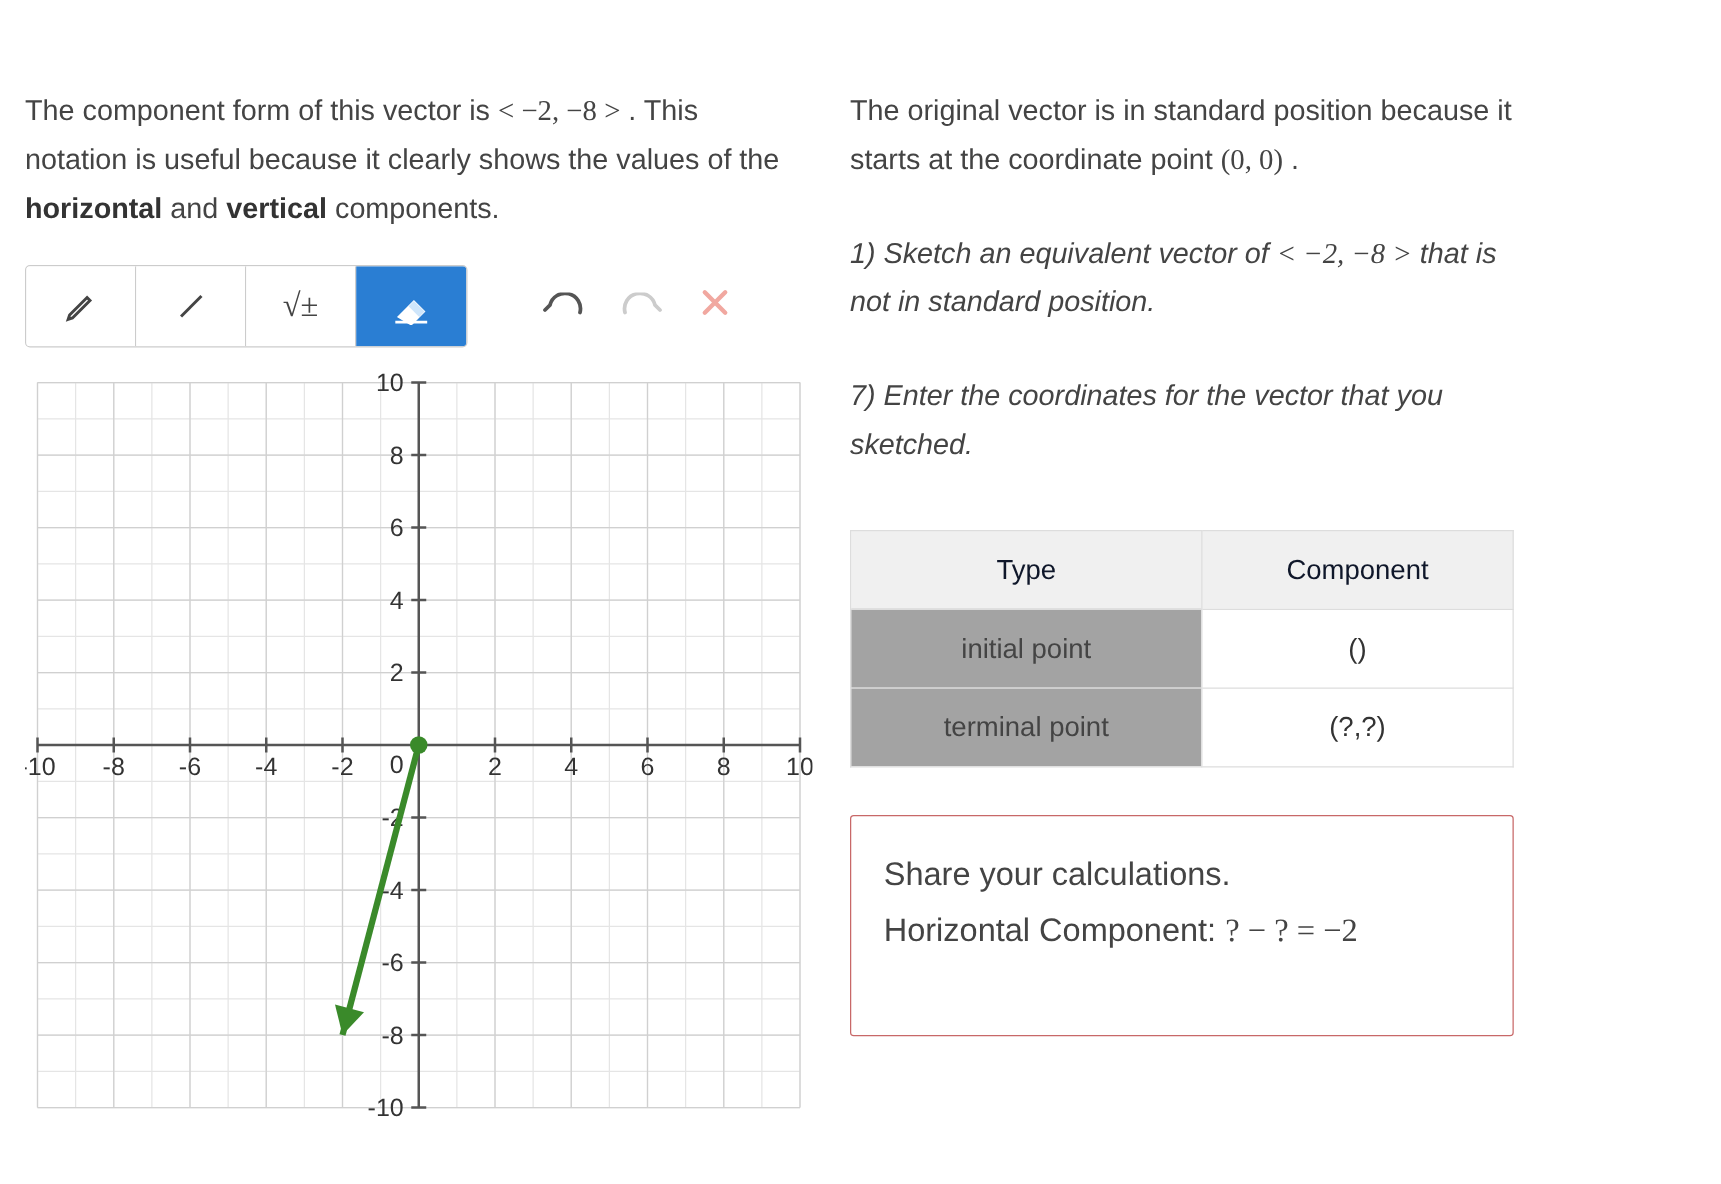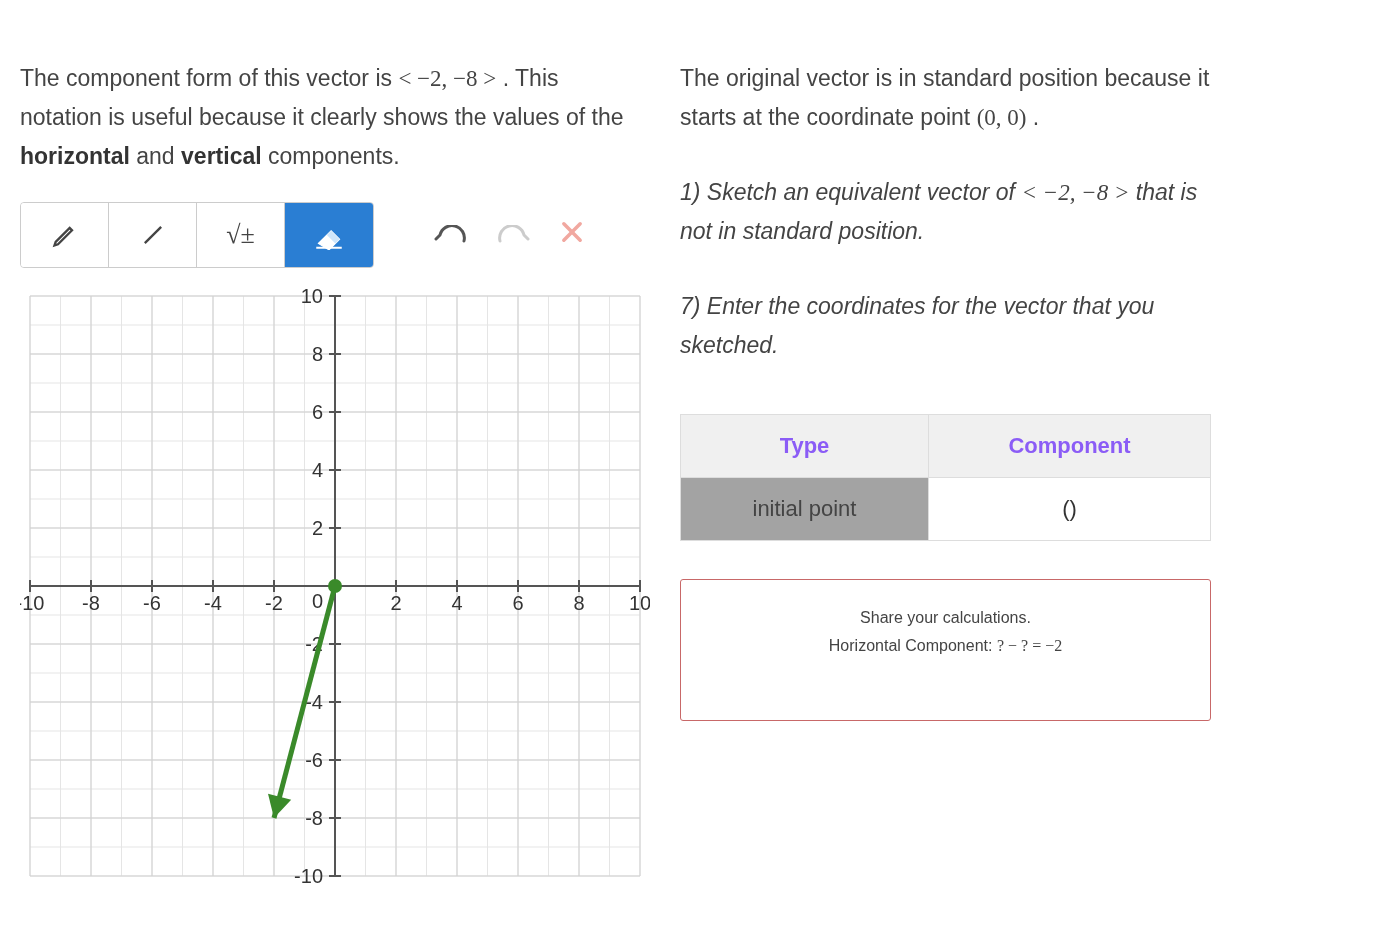--- a/index.html
+++ b/index.html
@@ -8,21 +8,21 @@
     padding: 0;
     font-family: -apple-system, BlinkMacSystemFont, "Segoe UI", Arial, sans-serif;
     color: #333;
     background: #fff;
     font-size: 16px;
   }
   .page {
     display: flex;
     width: 1251px;
     height: 947px;
-    padding: 36px 20px;
+    padding: 46px 20px;
   }
   .left-col {
     width: 640px;
     padding-right: 20px;
   }
   .right-col {
     flex: 1;
     padding-left: 20px;
     padding-right: 20px;
   }
@@ -93,36 +93,35 @@
     margin-top: 48px;
     font-size: 22px;
   }
   .points-table th, .points-table td {
     border: 1px solid #ddd;
     padding: 18px 14px;
     text-align: center;
   }
   .points-table th {
     background: #f0f0f0;
-    font-weight: 700;
-    color: #8b5cf6;
+    font-weight: 400;
+    color: #0f172a;
   }
   .points-table td.type-cell {
     background: #a3a3a3;
     color:#444;
   }
   .calc-box {
     margin-top: 38px;
     border: 1px solid #c86868;
     border-radius: 3px;
     padding: 24px 26px 60px 26px;
-    font-size: 16px;
+    font-size: 26px;
     line-height: 1.75;
     color: #444;
-    text-align: center;
   }
   .question {
     margin-top: 36px;
     font-style: italic;
   }
   .eraser-svg { width: 34px; height: 30px; }
   .math-tool { font-family: "Times New Roman", serif; font-style: normal; font-size:26px;}
   .pencil-svg { width:28px; height:28px; }
   .line-svg { width:28px; height:28px; }
 </style>
@@ -329,20 +328,24 @@
         <tr>
           <th>Type</th>
           <th>Component</th>
         </tr>
       </thead>
       <tbody>
         <tr>
           <td class="type-cell">initial point</td>
           <td>()</td>
         </tr>
+        <tr>
+          <td class="type-cell">terminal point</td>
+          <td>(?,?)</td>
+        </tr>
       </tbody>
     </table>
 
     <div class="calc-box">
       <div>Share your calculations.</div>
       <div>
         <span>Horizontal Component: </span>
         <span class="math">? − ? = −2</span>
       </div>
     </div>

